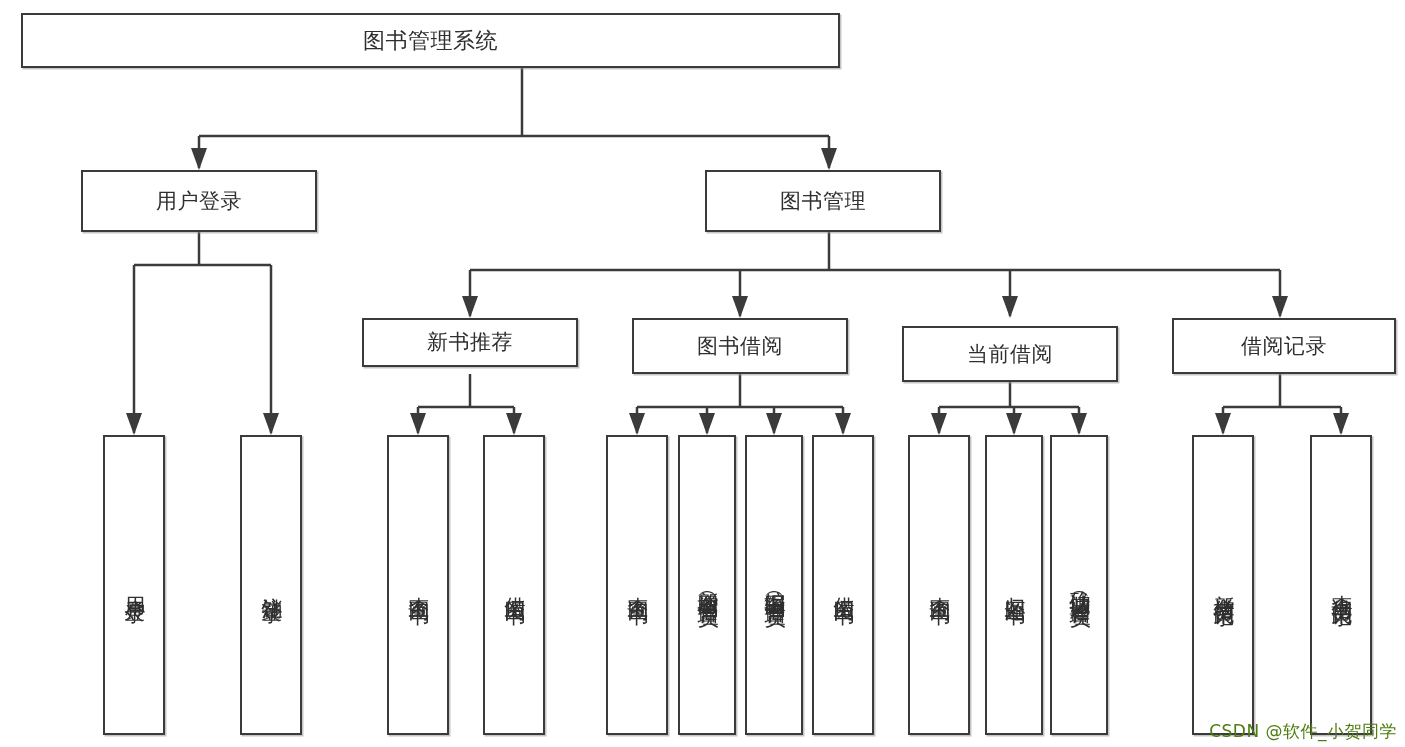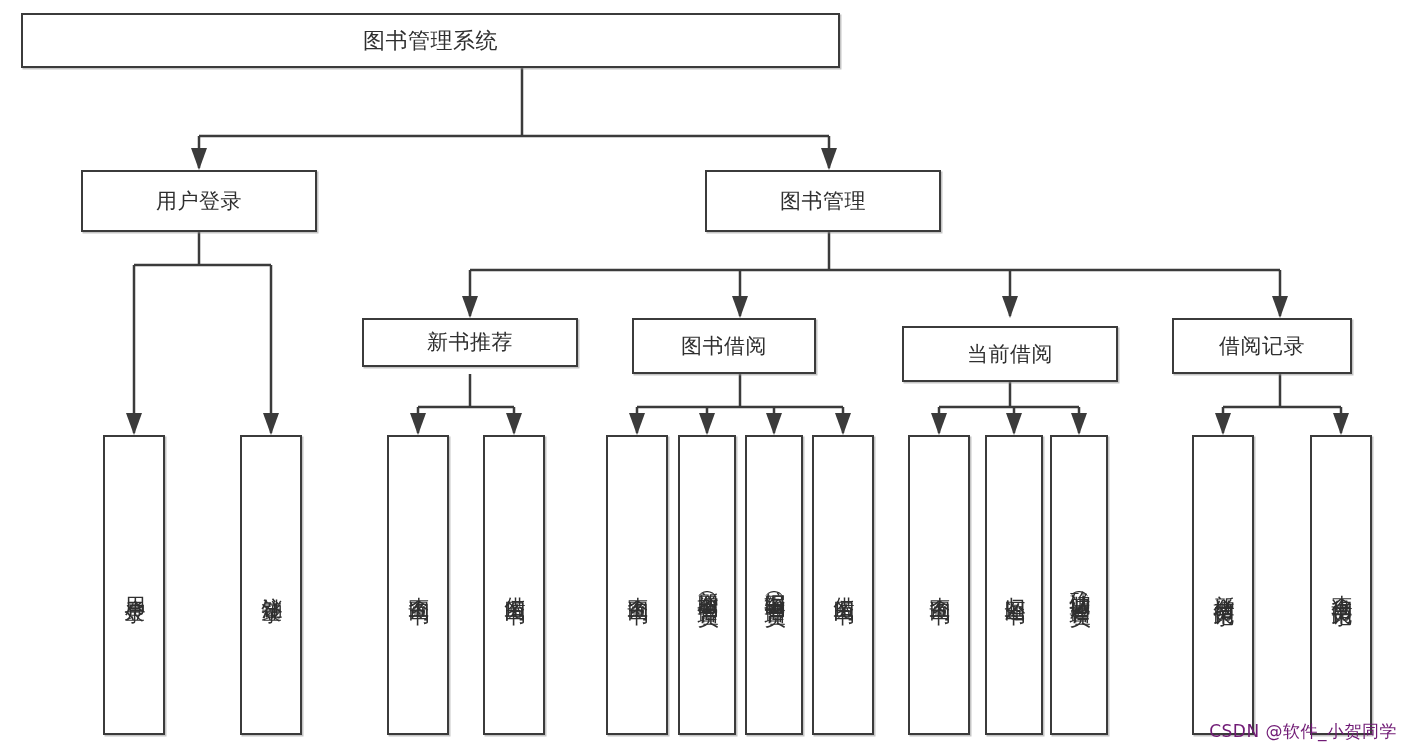--- a/index.html
+++ b/index.html
@@ -56,21 +56,21 @@
     letter-spacing: 2.5px;
     white-space: normal;
     max-height: 270px;
     text-align: center;
   }
   #watermark {
     position: absolute;
     right: 8px;
     bottom: 4px;
     font-size: 17px;
-    color: #701a75;
+    color: #4d7c0f;
     letter-spacing: 0.5px;
     white-space: nowrap;
     font-family: "DejaVu Sans", "Liberation Sans", sans-serif;
   }
 </style>
 </head>
 <body>
 
 <div id="canvas">
   <svg id="edges" viewBox="0 0 1405 747" xmlns="http://www.w3.org/2000/svg">
@@ -133,27 +133,27 @@
       </div>
       <div class="node" style="left: 81px; top: 170px; width: 236px; height: 62px;">
         <span class="label">用户登录</span>
       </div>
       <div class="node" style="left: 705px; top: 170px; width: 236px; height: 62px;">
         <span class="label">图书管理</span>
       </div>
       <div class="node" style="left: 362px; top: 318px; width: 216px; height: 49px;">
         <span class="label">新书推荐</span>
       </div>
-      <div class="node" style="left: 632px; top: 318px; width: 184px; height: 56px;">
+      <div class="node" style="left: 632px; top: 318px; width: 216px; height: 56px;">
         <span class="label">图书借阅</span>
       </div>
       <div class="node" style="left: 902px; top: 318px; width: 216px; height: 56px; margin-top: 8px;">
         <span class="label">当前借阅</span>
       </div>
-      <div class="node" style="left: 1172px; top: 318px; width: 180px; height: 56px;">
+      <div class="node" style="left: 1172px; top: 318px; width: 224px; height: 56px;">
         <span class="label">借阅记录</span>
       </div>
       <div class="node vertical" style="left: 103px; top: 435px; width: 62px; height: 300px;">
         <span class="label">用户登录</span>
       </div>
       <div class="node vertical" style="left: 240px; top: 435px; width: 62px; height: 300px;">
         <span class="label">注销登录</span>
       </div>
       <div class="node vertical" style="left: 387px; top: 435px; width: 62px; height: 300px;">
         <span class="label">查询图书</span>

